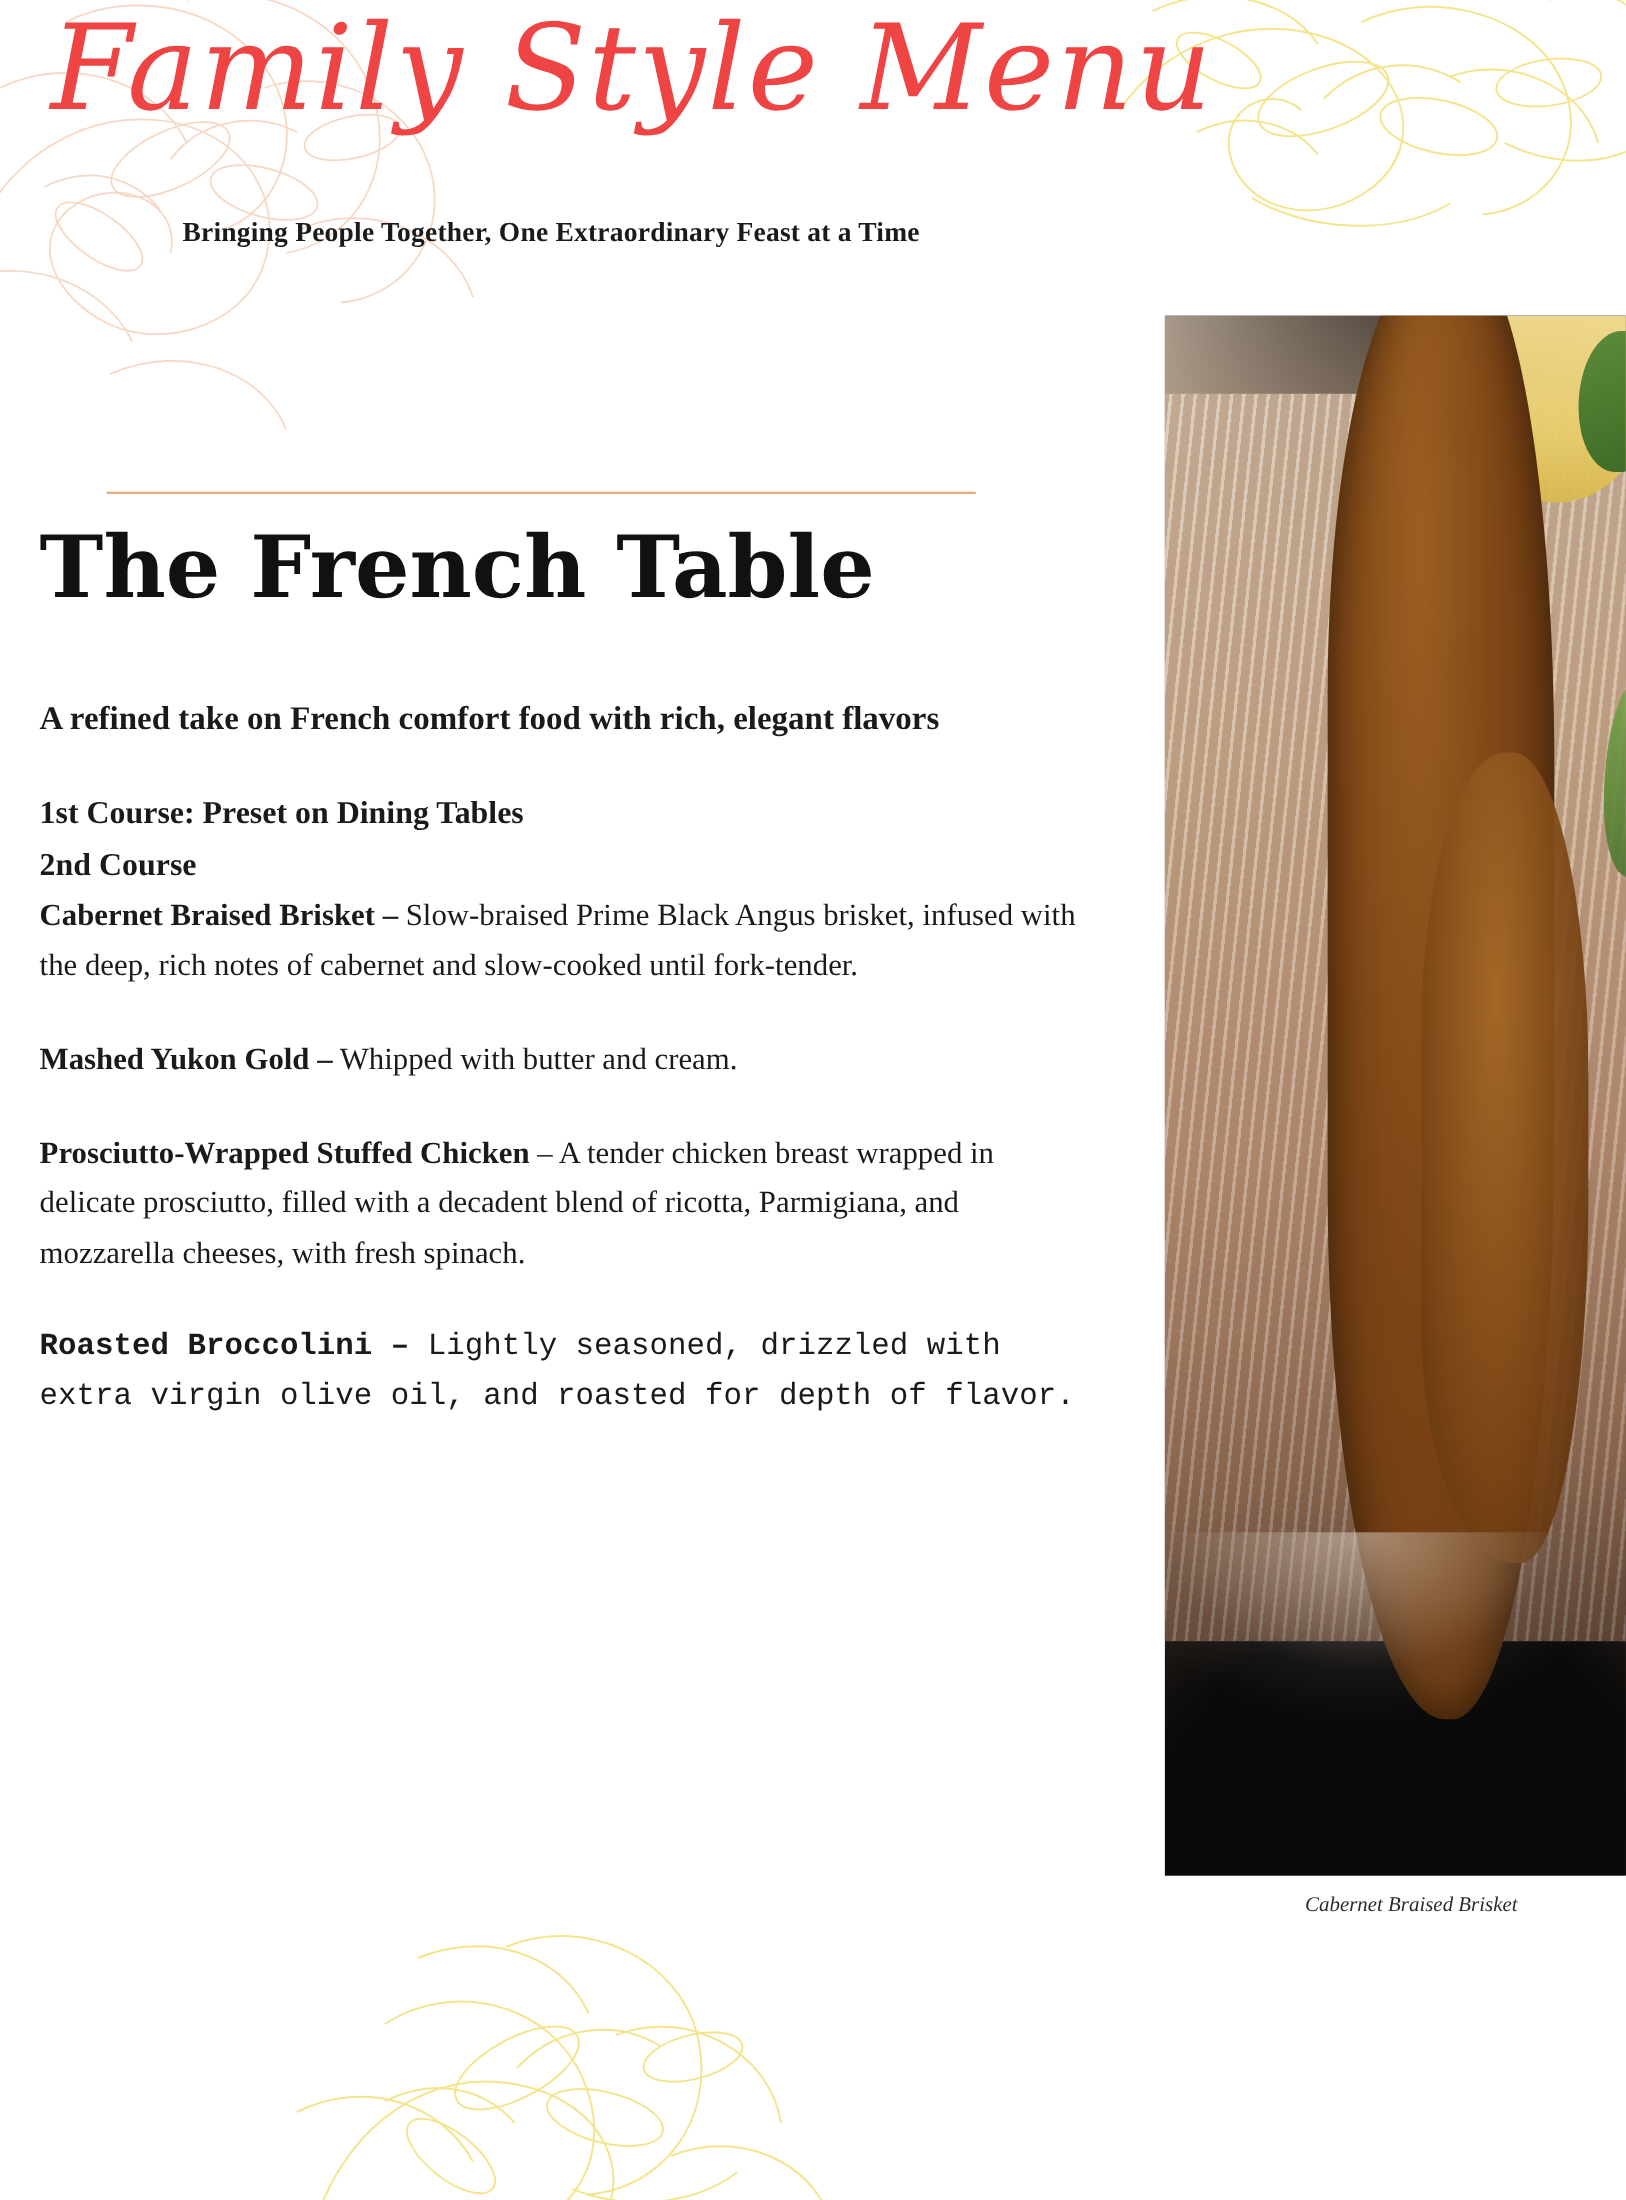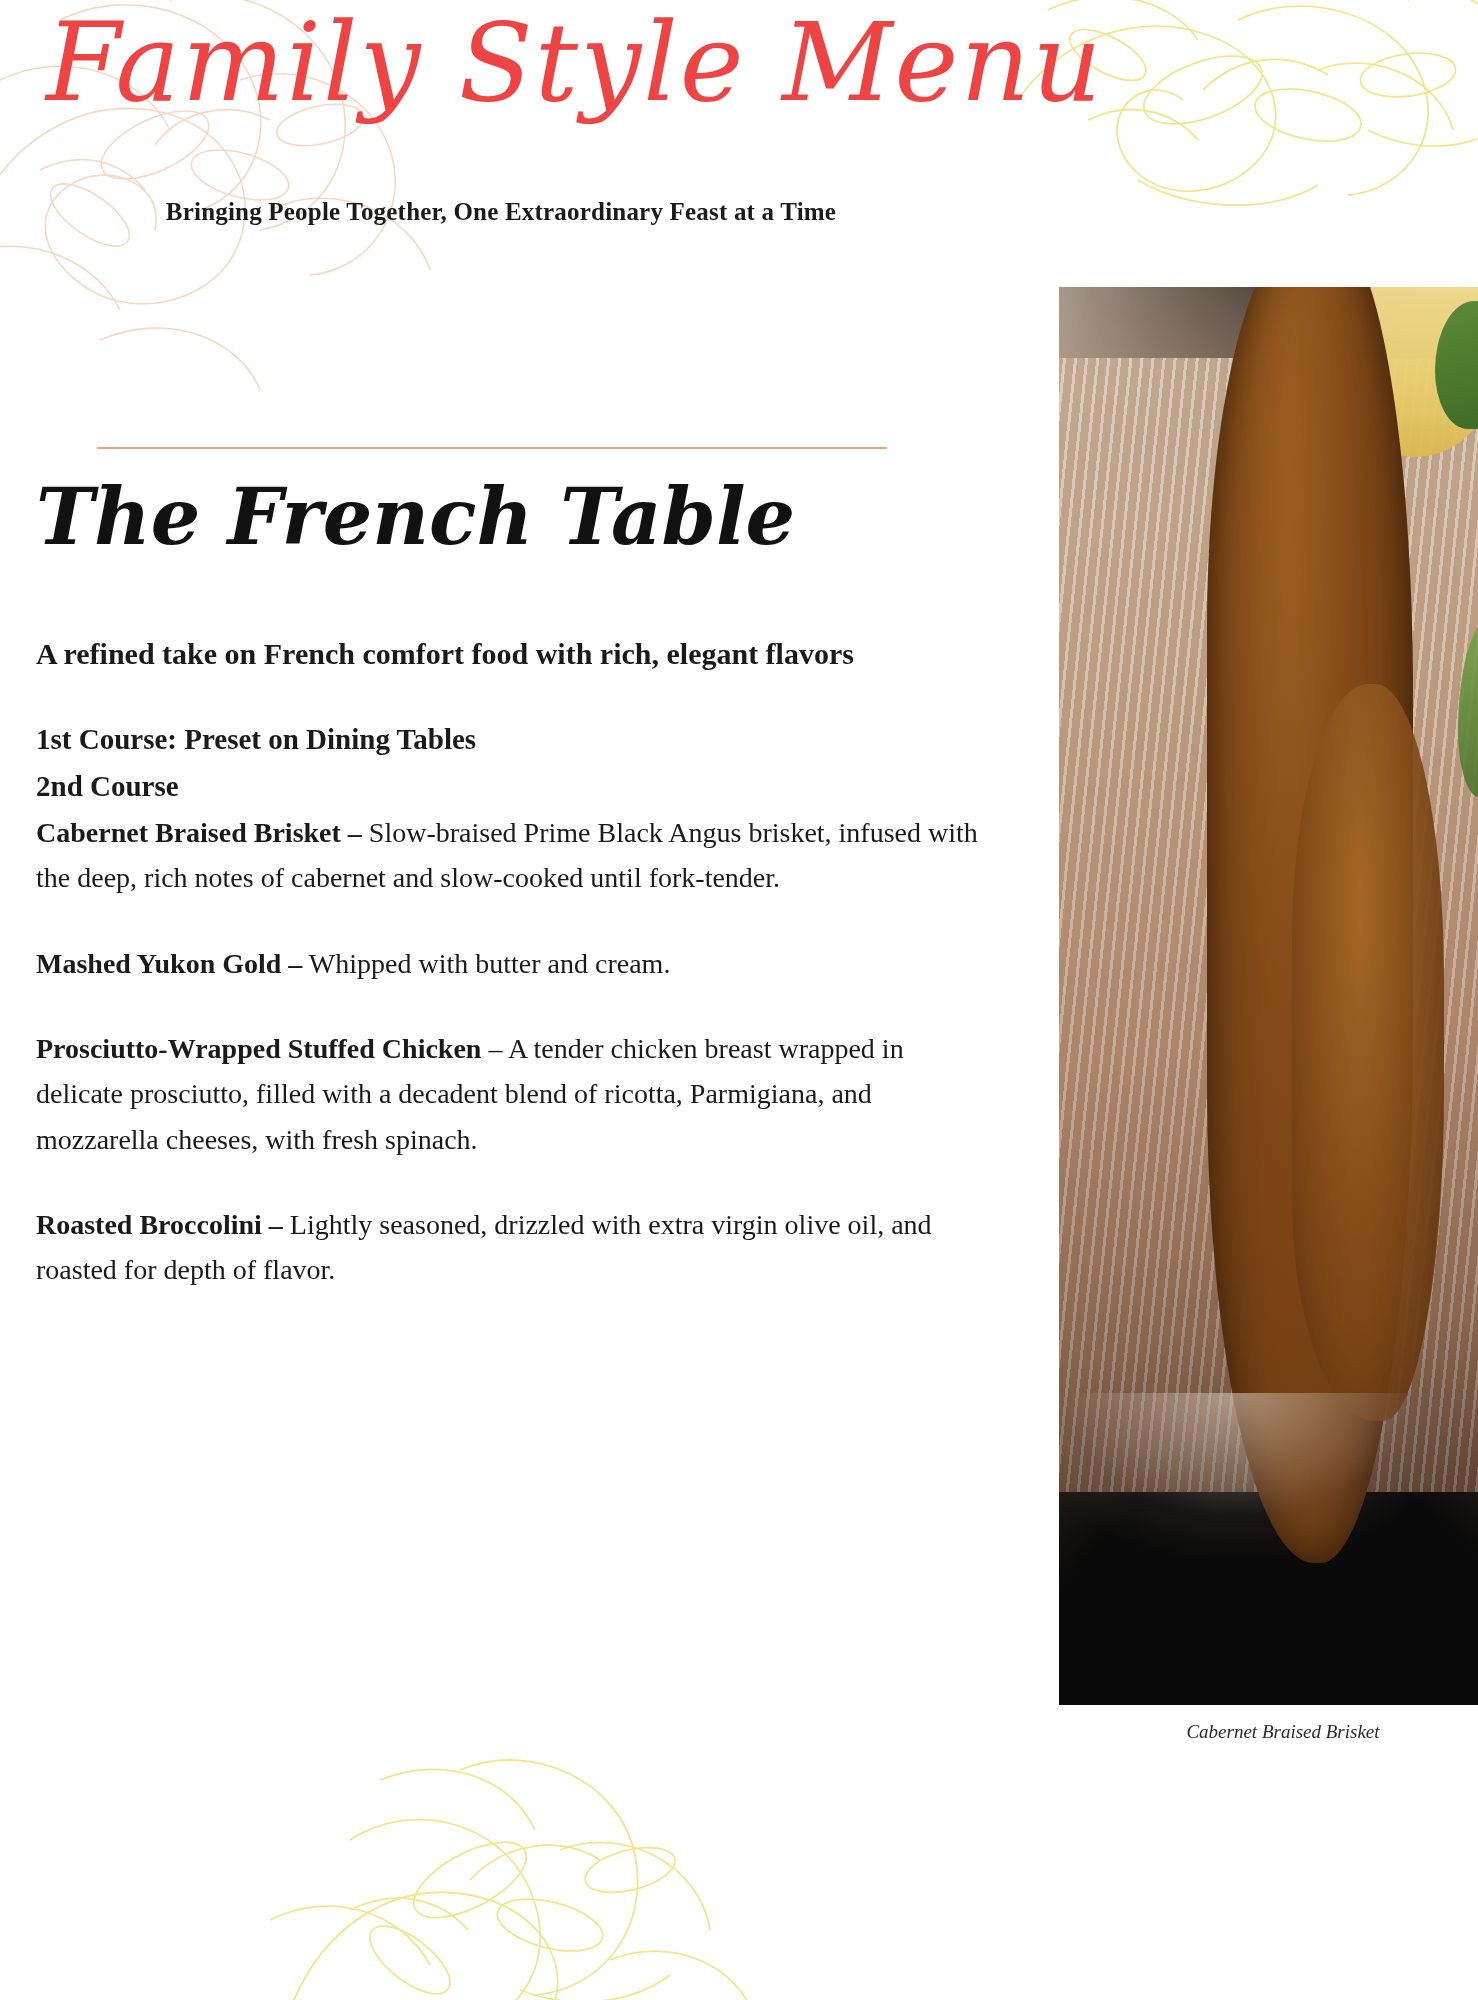--- a/index.html
+++ b/index.html
@@ -100,21 +100,20 @@
     width: 790px;
     height: 2px;
     background: #e8a77e;
   }
 
   .section-title {
     position: absolute;
     top: 470px;
     left: 36px;
     font-family: "DejaVu Serif", "Liberation Serif", serif;
-    font-style: italic;
     font-size: 78px;
     line-height: 1.2;
     color: #111;
     margin: 0;
     white-space: nowrap;
   }
 
   .body-col {
     position: absolute;
     top: 630px;
@@ -135,20 +134,21 @@
     font-weight: bold;
     font-size: 29px;
     margin: 0;
   }
   .item {
     margin: 0 0 40px 0;
     width: 950px;
   }
   .item.tight {
     margin-bottom: 17px;
+    font-family: Liberation Mono, monospace;
   }
   .item b {
     font-weight: bold;
   }
 
   
   .photo-wrap {
     position: absolute;
     top: 287px;
     left: 1030px;

